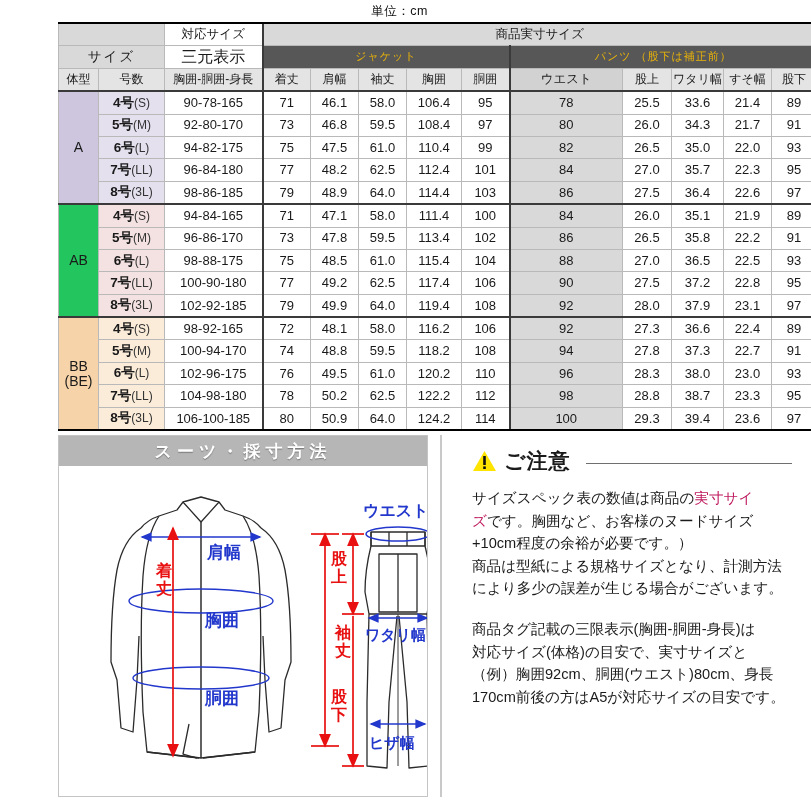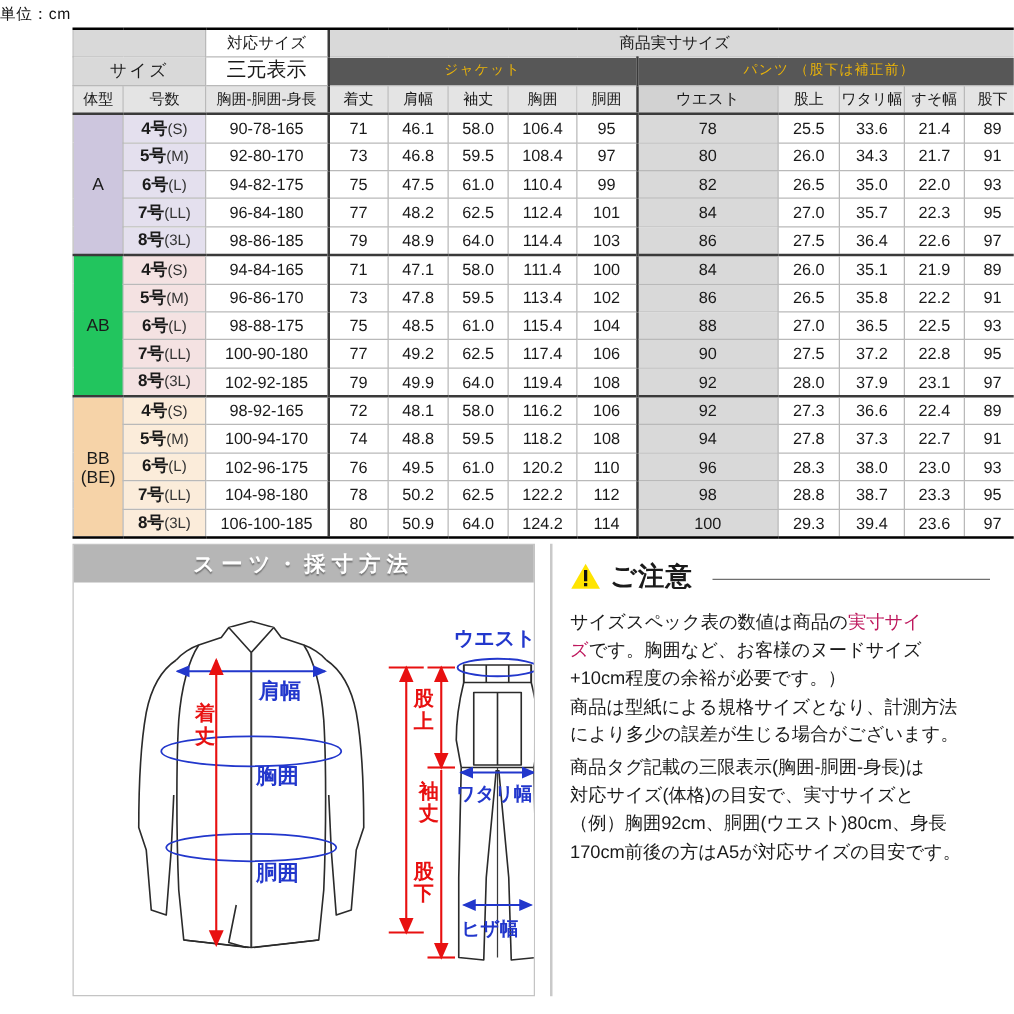--- a/index.html
+++ b/index.html
@@ -7,21 +7,21 @@
     width:811px;height:811px;overflow:hidden;
     font-family:"Liberation Sans","DejaVu Sans",sans-serif;
     color:#1a1a1a;
     -webkit-font-smoothing:antialiased;
   }
   #root{position:relative;width:811px;height:811px;}
 
   
   .unit-row{
     position:absolute;left:0;top:0;width:811px;height:22px;
-    display:flex;justify-content:flex-start;align-items:center;
+    display:flex;justify-content:center;align-items:center;
     padding-right:12px;box-sizing:border-box;
   }
   .unit-label{font-size:12.5px;letter-spacing:.5px;color:#111;}
 
   
   .table-wrap{position:absolute;left:58px;top:22px;width:742px;}
   table.spec{
     border-collapse:collapse;width:742px;table-layout:fixed;
     font-size:12.5px;
   }
@@ -77,29 +77,29 @@
     display:flex;align-items:center;justify-content:center;
     font-size:17px;font-weight:bold;letter-spacing:5px;
     text-shadow:0 1px 1px rgba(0,0,0,.35);
   }
   .diagram-canvas{position:relative;width:100%;height:330px;}
   .diagram-canvas svg{display:block;}
 
   .notice-box{
     position:absolute;left:440px;top:3px;width:362px;height:362px;
     border-left:2px solid #c9c9c9;box-sizing:border-box;
-    padding:6px 8px 0 14px;
+    padding:6px 8px 0 30px;
   }
   .notice-head{display:flex;align-items:center;gap:7px;margin:6px 0 12px 0;}
   .warn-tri{position:relative;width:25px;height:22px;flex:0 0 auto;}
   .warn-tri svg{display:block;}
   .notice-title{font-size:21px;font-weight:bold;letter-spacing:1px;color:#1a1a1a;}
   .notice-rule{flex:1 1 auto;height:0;border-top:1.5px solid #6f6f6f;margin:0 2px 0 8px;position:relative;top:2px;}
   .notice-body p{margin:0 0 0 0;font-size:14.6px;line-height:1.55;color:#1a1a1a;}
-  .notice-body p.gap{margin-top:3px;}
+  .notice-body p.gap{margin-top:18px;}
   .red{color:#be185d;}
 </style>
 </head>
 <body>
 
 <div id="root">
 
   <div class="unit-row">
     <span class="unit-label">単位：cm</span>
   </div>

